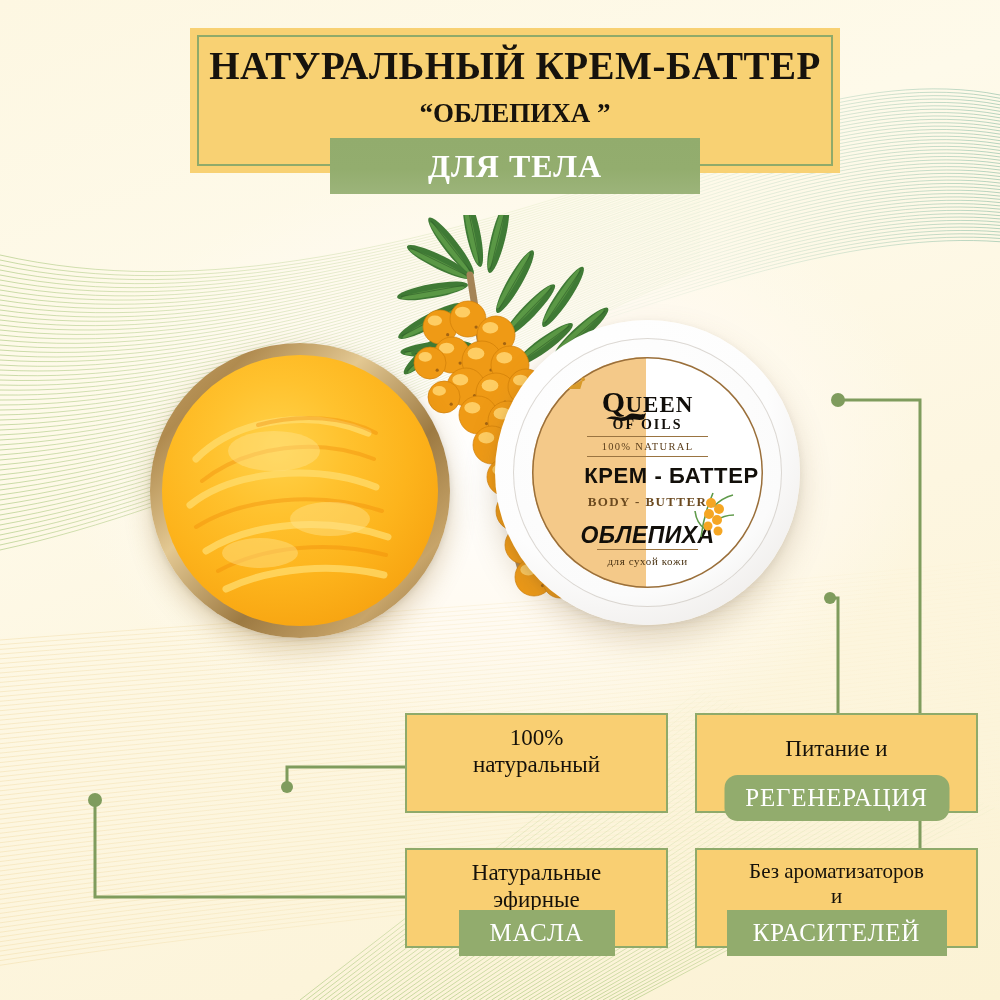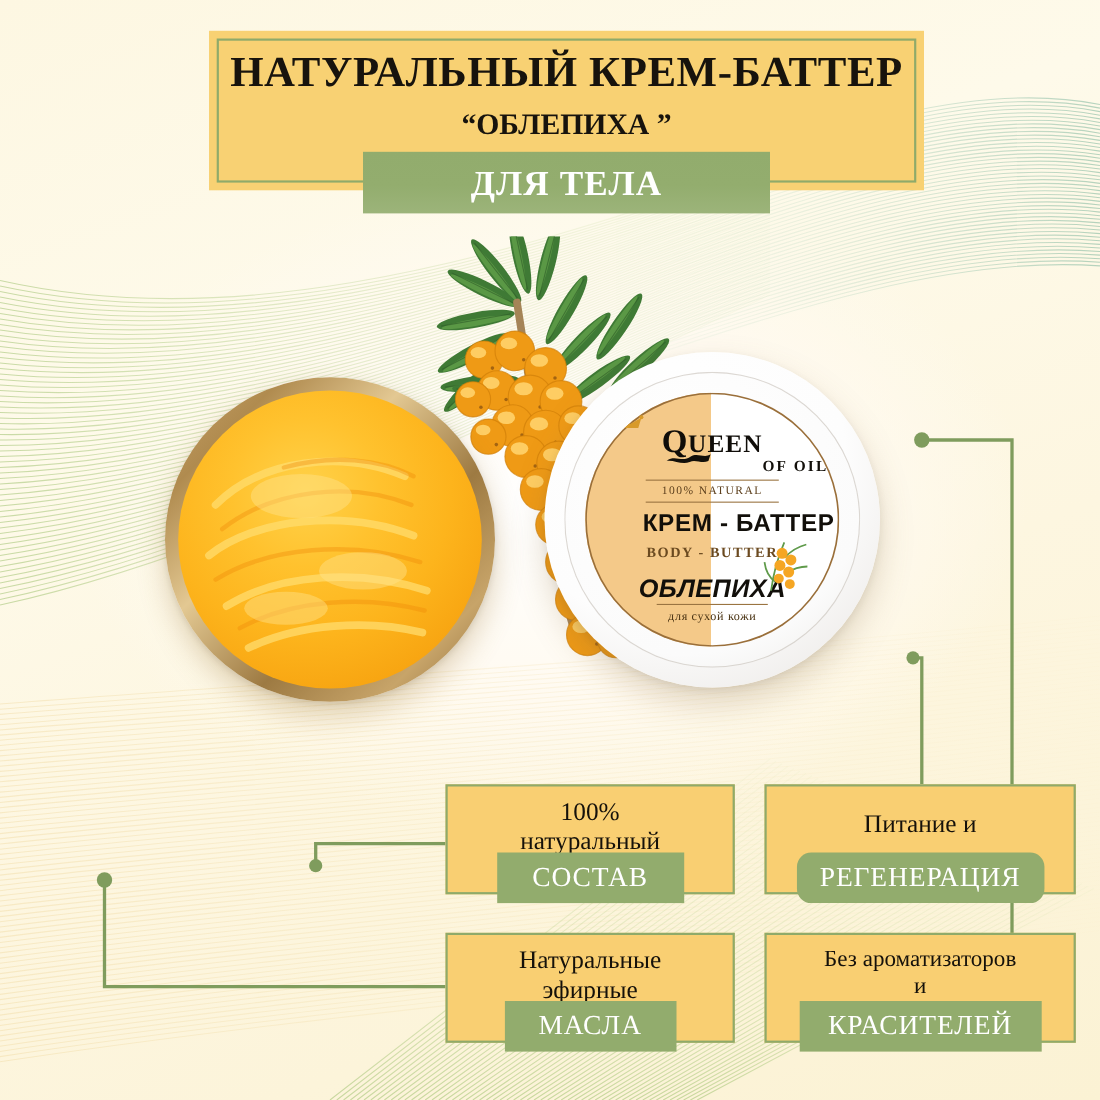--- a/index.html
+++ b/index.html
@@ -86,21 +86,20 @@
   .brand{
     position:absolute;left:0;right:0;top:30px;
     font-size:30px;font-weight:700;color:#100d09;letter-spacing:.5px;
     font-family:"Liberation Serif",serif;line-height:1;
   }
   .brand .small{font-size:23px;letter-spacing:1px;}
   .brand-sub{
     position:absolute;left:0;right:0;top:60px;
     font-size:14px;font-weight:700;color:#120f0a;letter-spacing:2px;
     font-family:"Liberation Serif",serif;
-    text-align:right;
   }
   .brand-q-tail{position:absolute;left:50%;top:52px;transform:translateX(-44px);}
   .rule{position:absolute;left:24%;right:24%;height:1px;background:#9a7441;}
   .natural{
     position:absolute;left:0;right:0;top:84px;
     font-size:10.5px;color:#5c3f1c;letter-spacing:1.3px;
     font-family:"Liberation Serif",serif;
   }
   .prod-ru{
     position:absolute;left:0;right:0;top:106px;
@@ -751,23 +750,20 @@
       <circle cx="830" cy="598" r="6"></circle>
     </g>
   </svg>
 
   <div class="fbox" id="f0" style="left:405px;top:713px;width:235px;height:110px;">
     <div class="yellow">
       <div class="ytext">
         <span>100%</span><br><span>натуральный</span>
       </div>
     </div>
-    <div class="green" style="width:170px;">
-      <span class="gtext">СОСТАВ</span>
-    </div>
   </div>
 
   <div class="fbox" id="f1" style="left:695px;top:713px;width:255px;height:110px;">
     <div class="yellow">
       <div class="ytext" style="top:20px;">
         <span>Питание и</span>
       </div>
     </div>
     <div class="green" style="width:225px;border-radius:13px;">
       <span class="gtext">РЕГЕНЕРАЦИЯ</span>

